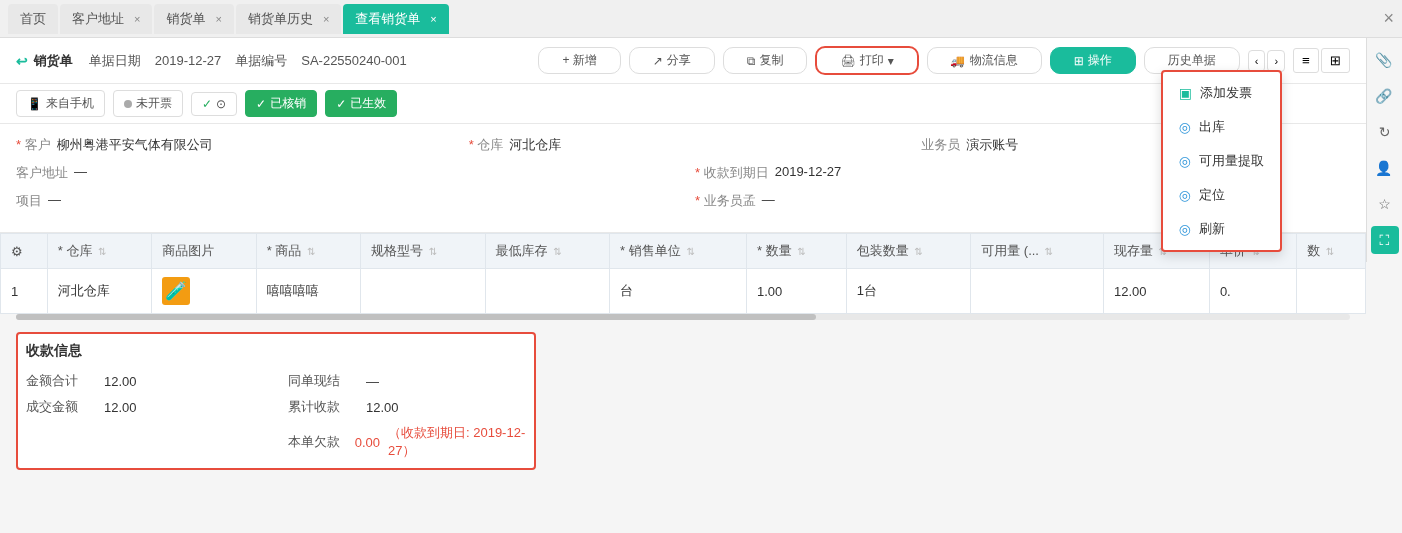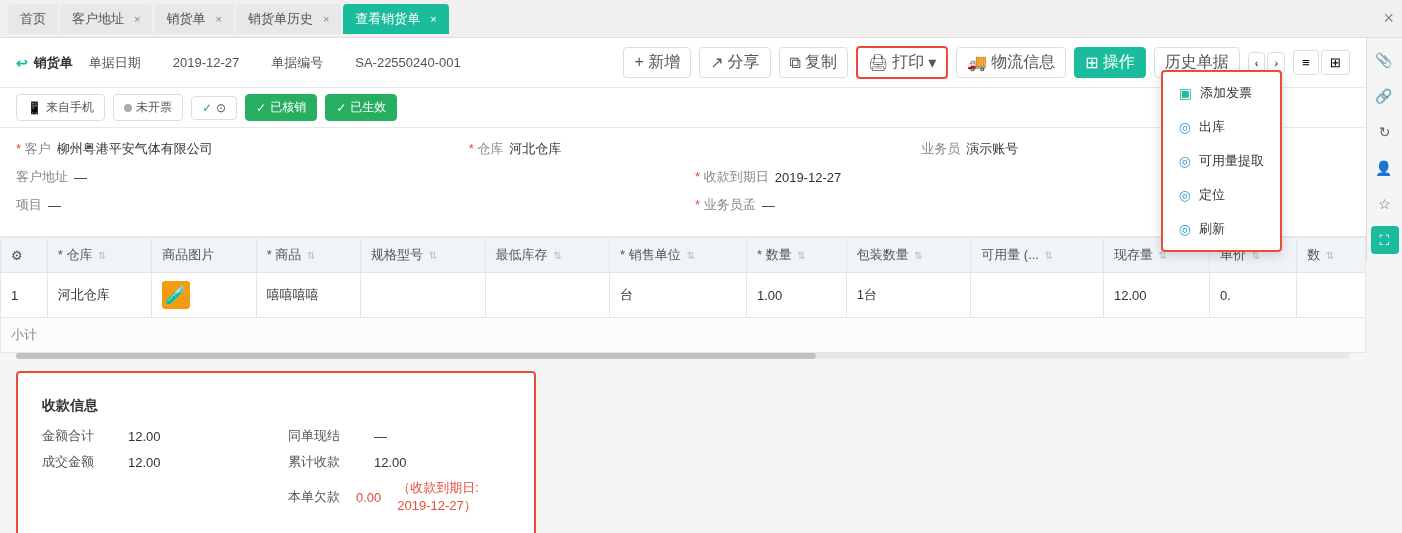--- a/index.html
+++ b/index.html
@@ -25,29 +25,29 @@
       margin-left: auto; background: none; border: none; font-size: 18px; cursor: pointer; color: #888;
     }
 
     
     .doc-header {
       background: #fff; padding: 8px 16px; display: flex; align-items: center;
       border-bottom: 1px solid #e8e8e8; gap: 16px; flex-wrap: wrap;
     }
     .doc-title { display: flex; align-items: center; gap: 6px; font-weight: bold; color: #333; }
     .doc-title .icon { color: #1abc9c; font-size: 14px; }
-    .doc-meta { display: flex; align-items: center; gap: 32px; color: #555; font-size: 13px; }
+    .doc-meta { display: flex; align-items: center; gap: 14px; color: #555; font-size: 13px; }
     .doc-meta span { white-space: nowrap; }
     .doc-actions {
       margin-left: auto; display: flex; align-items: center; gap: 8px;
     }
     .action-btn {
-      display: flex; align-items: center; gap: 4px; padding: 4px 10px;
-      border: 1px solid #ddd; border-radius: 4px; cursor: pointer; background: #fff;
-      font-size: 16px; color: #555; white-space: nowrap;
+      display: flex; align-items: center; gap: 4px; padding: 4px 23px;
+      border: 1px solid #ddd; border-radius: 10px; cursor: pointer; background: #fff;
+      font-size: 12px; color: #555; white-space: nowrap;
     }
     .action-btn.active-op {
       background: #1abc9c; color: #fff; border-color: #1abc9c;
     }
     .action-btn.highlight {
       border: 2px solid #e74c3c;
     }
     .status-btn {
       display: flex; align-items: center; gap: 4px; padding: 4px 10px;
       border-radius: 4px; cursor: pointer; font-size: 12px; white-space: nowrap;
@@ -70,21 +70,21 @@
       font-size: 12px; color: #555;
     }
     .toolbar-btn .dot { width: 8px; height: 8px; border-radius: 50%; display: inline-block; }
     .dot-gray { background: #aaa; }
 
     
     .form-area {
       background: #fff; padding: 12px 16px; border-bottom: 1px solid #e8e8e8;
     }
     .form-row { display: flex; align-items: center; gap: 24px; margin-bottom: 10px; flex-wrap: wrap; }
-    .form-field { display: flex; align-items: center; gap: 6px; flex: 1; min-width: 200px; }
+    .form-field { display: flex; align-items: flex-start; gap: 6px; flex: 1; min-width: 200px; }
     .form-label { color: #888; white-space: nowrap; font-size: 13px; }
     .required-star { color: #e74c3c; }
     .form-value { color: #333; font-size: 13px; }
     .add-note-btn { color: #f39c12; cursor: pointer; display: flex; align-items: center; gap: 3px; }
     .add-note-btn .plus { font-weight: bold; }
 
     
     .table-container { background: #fff; overflow-x: auto; }
     .data-table { width: 100%; border-collapse: collapse; font-size: 13px; }
     .data-table th {
@@ -96,26 +96,26 @@
     }
     .data-table tr.subtotal td { background: #f9fbfd; color: #888; }
     .col-sort { font-size: 10px; color: #bbb; margin-left: 2px; }
 
     
     .scroll-area { height: 6px; background: #e8e8e8; border-radius: 3px; margin: 0 16px; position: relative; }
     .scroll-thumb { width: 60%; height: 6px; background: #c0c0c0; border-radius: 3px; }
 
     
     .payment-section {
-      background: #fff; margin: 12px 16px; padding: 24px;
+      background: #fff; margin: 12px 16px; padding: 8px;
       border: 2px solid #e74c3c; border-radius: 4px; max-width: 520px;
     }
     .payment-title { font-weight: bold; font-size: 14px; margin-bottom: 12px; }
     .payment-grid { display: grid; grid-template-columns: 1fr 1fr; gap: 8px 24px; }
-    .payment-row { display: flex; align-items: center; gap: 16px; }
+    .payment-row { display: flex; align-items: center; gap: 8px; }
     .payment-label { color: #555; white-space: nowrap; width: 70px; }
     .payment-value { color: #333; }
     .payment-value.red { color: #e74c3c; }
 
     
     .right-sidebar {
       position: fixed; right: 0; top: 38px; width: 36px; background: #f5f5f5;
       border-left: 1px solid #ddd; display: flex; flex-direction: column; align-items: center;
       padding: 8px 0; gap: 8px; z-index: 10;
     }
@@ -346,23 +346,20 @@
           <td></td>
           <td></td>
           <td>台</td>
           <td>1.00</td>
           <td>1台</td>
           <td></td>
           <td>12.00</td>
           <td>0.</td>
           <td></td>
         </tr>
-        <tr class="subtotal">
-          <td colspan="13">小计</td>
-        </tr>
       </tbody>
     </table>
   </div>
 
   <div class="scroll-area">
     <div class="scroll-thumb"></div>
   </div>
 
   <div class="payment-section">
     <div class="payment-title">收款信息</div>

